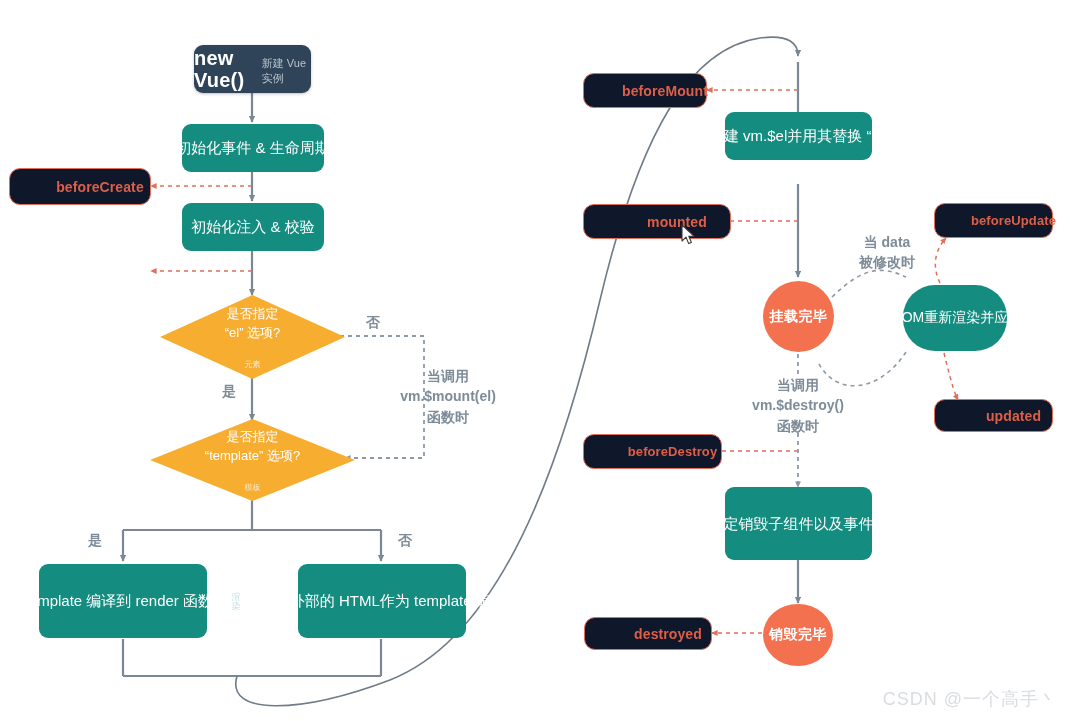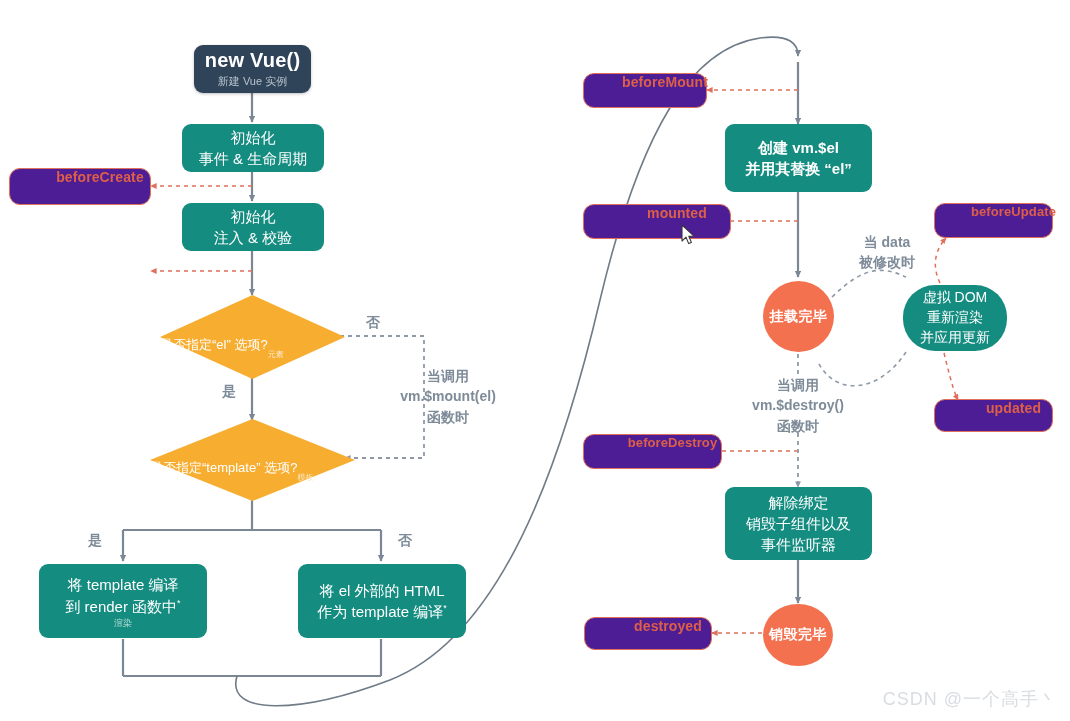--- a/index.html
+++ b/index.html
@@ -9,51 +9,51 @@
   }
   #stage{
     position:relative;
     width:1070px;height:721px;
     background:#ffffff;
     overflow:hidden;
   }
   #wires{position:absolute;left:0;top:0;width:1070px;height:721px;pointer-events:none;}
 
   
-  .node{position:absolute;box-sizing:border-box;display:flex;flex-direction:column;
+  .node{position:absolute;box-sizing:border-box;display:flex;flex-direction:row;
         align-items:center;justify-content:center;text-align:left;}
 
   .rbox{border-radius:9px;color:#ffffff;}
   .rbox .l{display:block;line-height:1.42;white-space:nowrap;}
 
   .navy{background:#2f4459;box-shadow:0 1px 3px rgba(0,0,0,.25);}
   .navy .t1{font-size:20px;font-weight:700;letter-spacing:.2px;line-height:1.1;}
   .navy .t2{font-size:11px;color:#b9c4cf;margin-top:3px;font-weight:400;}
 
   .teal{background:#148c80;}
   .teal .l{font-size:15px;}
   .teal .sub{font-size:9px;color:#bfe2dd;line-height:1;margin-top:2px;}
   .teal .star{font-size:9px;vertical-align:super;}
 
   
   .diamond{position:absolute;}
   .diamond .shape{position:absolute;left:0;top:0;width:100%;height:100%;
       background:#f7ad30;
       clip-path:polygon(50% 0,100% 50%,50% 100%,0 50%);}
-  .diamond .txt{position:absolute;left:0;top:8px;width:100%;height:100%;
-      display:flex;flex-direction:row;align-items:center;
+  .diamond .txt{position:absolute;left:0;top:0;width:100%;height:100%;
+      display:flex;flex-direction:column;align-items:center;justify-content:center;
       color:#ffffff;text-align:center;}
   .diamond .l{font-size:13px;line-height:1.45;white-space:nowrap;}
   .diamond .sub{font-size:8px;color:#fde9c9;line-height:1;margin-top:19px;}
 
   
   .pill{position:absolute;box-sizing:border-box;
-        border:1.6px solid #e0705c;border-radius:11px;background:#4c1d95;
+        border:1.6px solid #e0705c;border-radius:11px;background:#0f172a;
         color:#dd5f48;font-size:14px;font-weight:700;
-        display:flex;align-items:flex-start;justify-content:center;letter-spacing:.1px;padding-left:40px;}
+        display:flex;align-items:center;justify-content:center;letter-spacing:.1px;padding-left:40px;}
 
   
   .circle{position:absolute;border-radius:50%;background:#f4714f;color:#fff;
           display:flex;align-items:center;justify-content:center;
           font-size:14px;font-weight:700;letter-spacing:.5px;}
 
   
   .cap{position:absolute;color:#7e8b99;font-size:14px;font-weight:700;
        line-height:1.45;text-align:center;white-space:nowrap;}
 
@@ -179,21 +179,21 @@
     <div>vm.$mount(el)</div>
     <div>函数时</div>
   </div>
   <div class="cap" style="left:88px;top:530px;">
     <span>是</span>
   </div>
   <div class="cap" style="left:398px;top:530px;">
     <span>否</span>
   </div>
 
-  <div class="node rbox teal" style="left:725px;top:124px;width:147px;height:68px;font-weight:bold;">
+  <div class="node rbox teal" style="left:725px;top:112px;width:147px;height:48px;">
     <span class="l">创建 vm.$el</span>
     <span class="l">并用其替换 “el”</span>
   </div>
 
   <div class="circle" style="left:763px;top:281px;width:71px;height:71px;">
     <span>挂载完毕</span>
   </div>
 
   <div class="node rbox teal" style="left:903px;top:285px;width:104px;height:66px;border-radius:32px;">
     <span class="l" style="font-size:14px;">虚拟 DOM</span>

